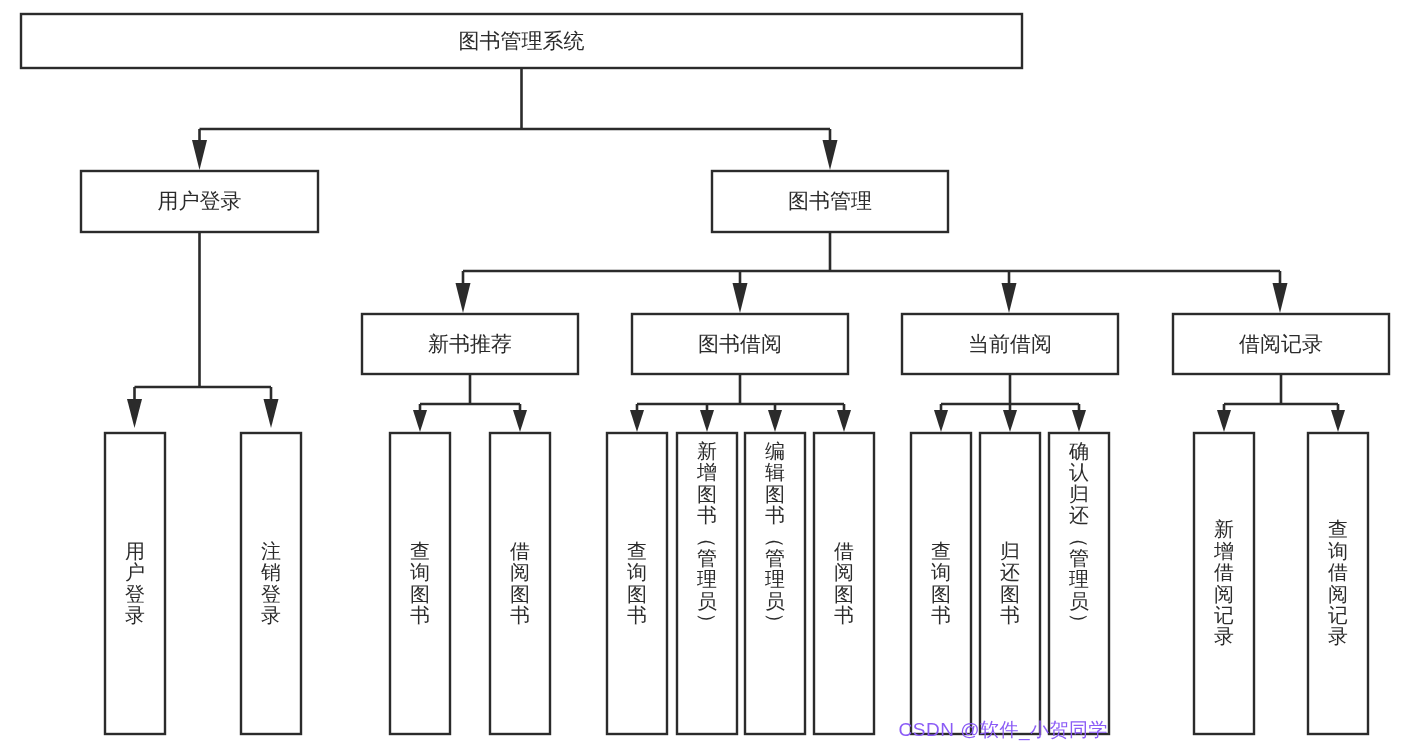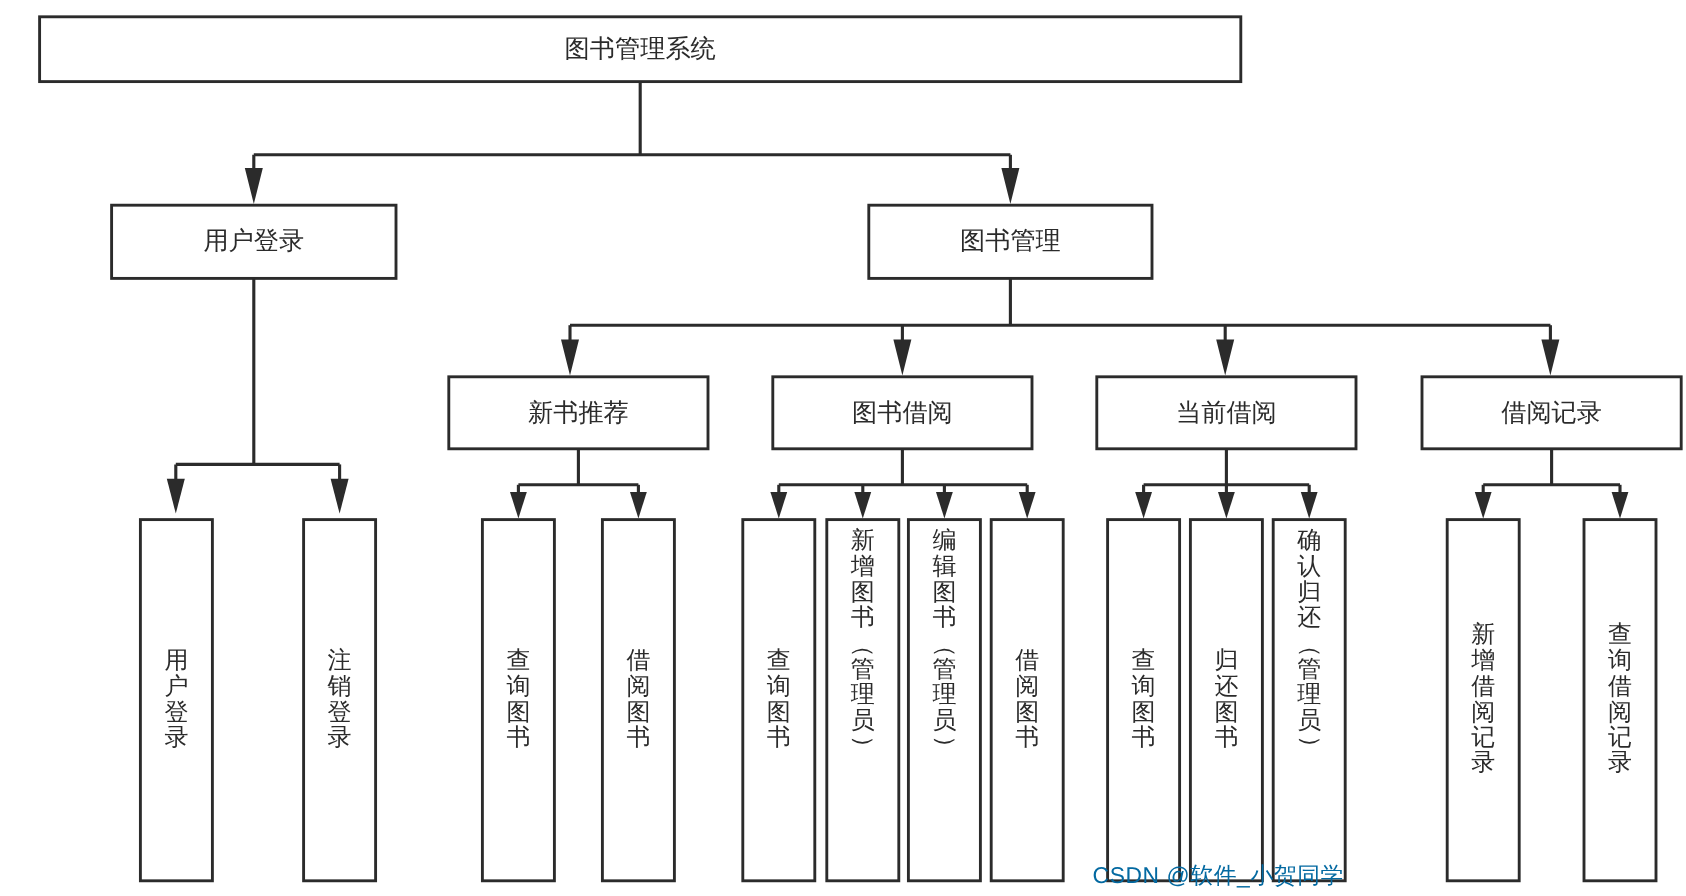--- a/index.html
+++ b/index.html
@@ -9,21 +9,21 @@
   }
   body {
     width: 1405px;
     height: 747px;
     font-family: "Liberation Sans", "DejaVu Sans", sans-serif;
     overflow: hidden;
     position: relative;
   }
   #diagram-root {
     position: absolute;
-    left: 12px;
+    left: 0;
     top: 0;
     width: 1116px;
     height: 747px;
   }
   svg#tree {
     display: block;
     width: 1405px;
     height: 747px;
   }
   .node-box {
@@ -70,21 +70,21 @@
   }
   .vchar.rot {
     transform: rotate(90deg);
   }
   #watermark {
     position: absolute;
     right: 8px;
     bottom: 4px;
     font-family: "Liberation Sans", "DejaVu Sans", sans-serif;
     font-size: 19px;
-    color: #0369a1;
+    color: #8b5cf6;
     letter-spacing: 0.5px;
     pointer-events: none;
     user-select: none;
   }
 </style>
 </head>
 <body>
 
 <div id="diagram-root">
 

